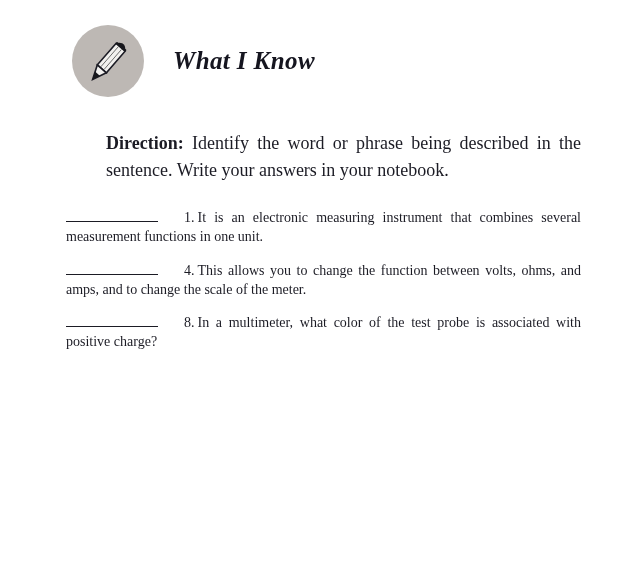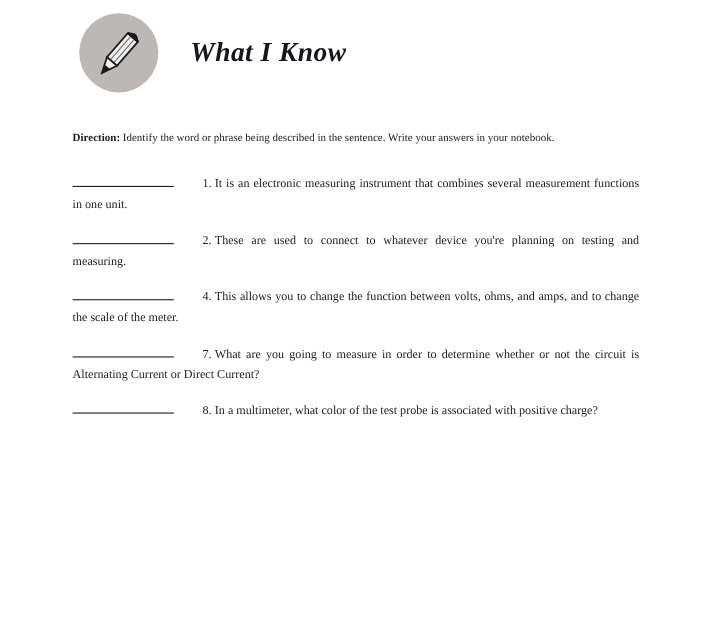--- a/index.html
+++ b/index.html
@@ -18,21 +18,21 @@
     position: relative;
     width: 643px;
     height: 579px;
     box-sizing: border-box;
   }
 
   
   .header {
     display: flex;
     align-items: center;
-    padding: 12px 0 0 72px;
+    padding: 25px 0 0 72px;
   }
   .badge {
     width: 72px;
     height: 72px;
     border-radius: 50%;
     background: #bdb8b4;
     position: relative;
     flex: 0 0 auto;
   }
   .badge svg {
@@ -49,33 +49,34 @@
     margin-left: 29px;
     white-space: nowrap;
   }
 
   
   .content {
     padding: 0 62px 0 66px;
   }
   .direction {
     margin-top: 33px;
-    font-size: 10px;
-    line-height: 17px;
+    font-size: 18px;
+    line-height: 27px;
     text-align: justify;
+    margin-left: 40px;
   }
   .direction b {
     font-weight: bold;
   }
 
   .items {
     margin-top: 24px;
   }
   .item {
-    font-size: 11px;
+    font-size: 14px;
     line-height: 19.3px;
     margin-bottom: 13px;
     text-align: justify;
   }
   .item:last-child {
     margin-bottom: 0;
   }
   .blank {
     display: inline-block;
     width: 92px;
@@ -117,34 +118,28 @@
   <div class="content">
 
     <p class="direction"><b>Direction:</b><span> Identify the word or phrase being described in the sentence. Write your answers in your notebook.</span></p>
 
     <div class="items">
 
       <p class="item">
         <span class="blank"></span><span class="num">1.</span><span>It is an electronic measuring instrument that combines several measurement functions in one unit.</span>
       </p>
 
-      <p class="item">
-        <span class="blank"></span><span class="num">2.</span><span>These are used to connect to whatever device you're planning on testing and measuring.</span>
-      </p>
 
 
       <p class="item">
         <span class="blank"></span><span class="num">4.</span><span>This allows you to change the function between volts, ohms, and amps, and to change the scale of the meter.</span>
       </p>
 
 
 
-      <p class="item">
-        <span class="blank"></span><span class="num">7.</span><span>What are you going to measure in order to determine whether or not the circuit is Alternating Current or Direct Current?</span>
-      </p>
 
       <p class="item">
         <span class="blank"></span><span class="num">8.</span><span>In a multimeter, what color of the test probe is associated with positive charge?</span>
       </p>
 
     </div>
   </div>
 </div>
 
 </body></html>

